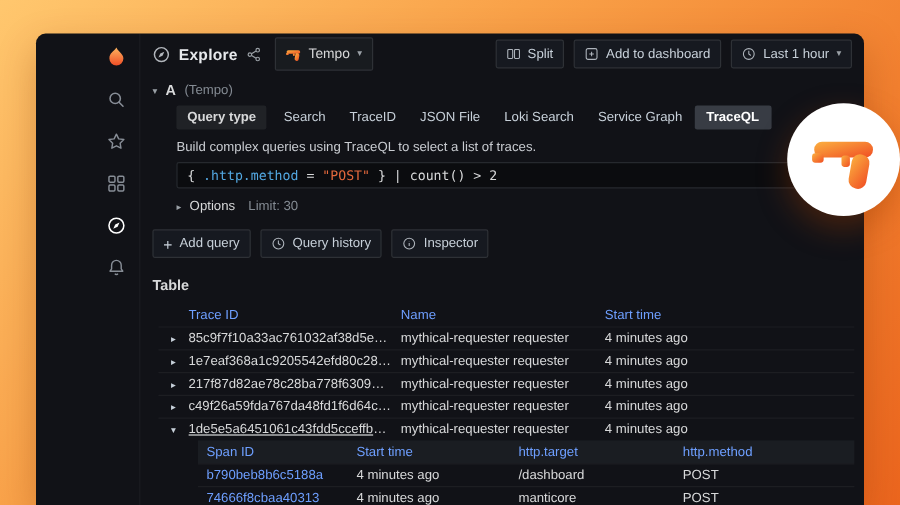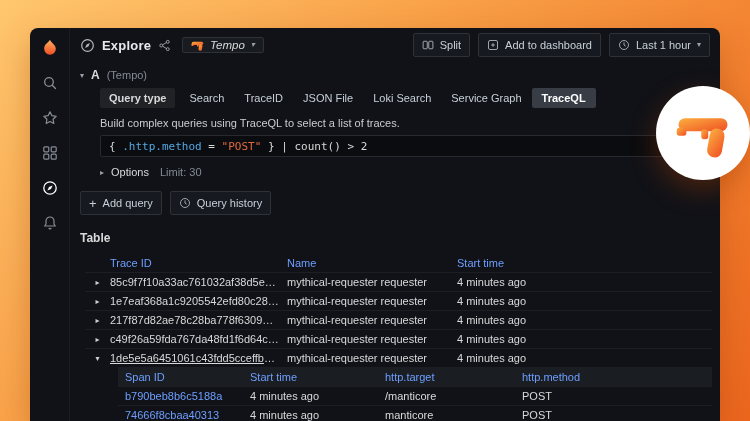--- a/index.html
+++ b/index.html
@@ -5,43 +5,43 @@
   * { margin:0; padding:0; box-sizing:border-box; }
   html,body { width:750px; height:421px; overflow:hidden; }
   body {
     font-family:"Liberation Sans", sans-serif;
     background:linear-gradient(135deg,#ffc76e 0%,#f9a148 38%,#f2802f 70%,#ec661e 100%);
     position:relative;
   }
   .window {
     position:absolute; left:30px; top:28px; width:690px; height:393px;
     background:#111217; border-radius:8px 8px 0 0; overflow:hidden;
-    display:flex; box-shadow:0 12px 32px rgba(130,45,0,.30);
+    display:flex; box-shadow:0 12px 32px rgba(130,45,0,.30);padding-left:47px;
   }
   
   .sidebar {
     width:40px; flex:0 0 40px; display:flex; flex-direction:column; align-items:center;
     padding-top:8px; gap:11px; border-right:1px solid rgba(255,255,255,.04);
   }
   .side-btn { width:24px; height:24px; display:flex; align-items:center; justify-content:center;
     color:#878d96; background:none; border:none; cursor:pointer; }
   .side-btn svg { width:16px; height:16px; }
   .side-btn.logo svg { width:20px; height:20px; }
   .side-btn.active { color:#ffffff; }
   
   .main { flex:1; min-width:0; display:flex; flex-direction:column; color:#d8d9da; }
   .topbar { height:34px; flex:0 0 34px; display:flex; align-items:center; gap:7px; padding:0 10px; }
   .topbar svg { display:block; }
   .app-icon { color:#b2b6bc; }
   .page-title { font-size:13px; font-weight:600; color:#e7e9ec; letter-spacing:.2px; }
   .share { color:#9aa0a6; }
   .ds-picker {
-    height:16px; display:inline-flex; align-items:center; gap:6px; padding:0 8px; margin-left:4px;
+    height:28px; display:inline-flex; align-items:center; gap:6px; padding:0 8px; margin-left:4px;
     background:#181b1f; border:1px solid #2e3136; border-radius:2px;
-    color:#d8d9da; font-size:11.5px; cursor:pointer;font-style:italic;
+    color:#d8d9da; font-size:11.5px; cursor:pointer;
   }
   .caret { font-size:8px; color:#9aa0a6; line-height:1; }
   .tb-right { margin-left:auto; display:flex; align-items:flex-end; gap:8px; }
   .btn {
     height:24px; display:inline-flex; align-items:center; gap:6px; padding:0 8px;
     background:#161920; border:1px solid #2e3136; border-radius:2px;
     color:#c7d0d9; font-size:11px; cursor:pointer; font-family:inherit; white-space:nowrap;
   }
   .btn svg { color:#aeb4bb; }
   
@@ -243,20 +243,27 @@
         <span class="plus-glyph">+</span>
         <span>Add query</span>
       </button>
       <button class="btn">
         <svg width="12" height="12" viewBox="0 0 16 16" fill="none" stroke="currentColor" stroke-width="1.2">
           <circle cx="8" cy="8" r="6"></circle>
             <path d="M8 4.5V8l2.3 1.6"></path>
         </svg>
         <span>Query history</span>
       </button>
+      <button class="btn">
+        <svg width="12" height="12" viewBox="0 0 16 16" fill="none" stroke="currentColor" stroke-width="1.2">
+          <circle cx="8" cy="8" r="6"></circle>
+            <path d="M8 7.2v3.4M8 5v.3"></path>
+        </svg>
+        <span>Inspector</span>
+      </button>
     </div>
 
     <div class="table-section">
       <div class="table-title">Table</div>
       <div class="trace-table">
         <div class="thead">
           <span class="cell"></span>
           <span class="cell">Trace ID</span>
           <span class="cell">Name</span>
           <span class="cell">Start time</span>
@@ -295,21 +302,21 @@
             <div class="span-block">
               <div class="span-row span-head">
                 <span class="cell">Span ID</span>
                 <span class="cell">Start time</span>
                 <span class="cell">http.target</span>
                 <span class="cell">http.method</span>
               </div>
               <div class="span-row">
                 <span class="cell span-id">b790beb8b6c5188a</span>
                 <span class="cell">4 minutes ago</span>
-                <span class="cell">/manticore</span>
+                <span class="cell">/dashboard</span>
                 <span class="cell">POST</span>
               </div>
               <div class="span-row">
                 <span class="cell span-id">74666f8cbaa40313</span>
                 <span class="cell">4 minutes ago</span>
                 <span class="cell">manticore</span>
                 <span class="cell">POST</span>
               </div>
             </div>
           </div>

